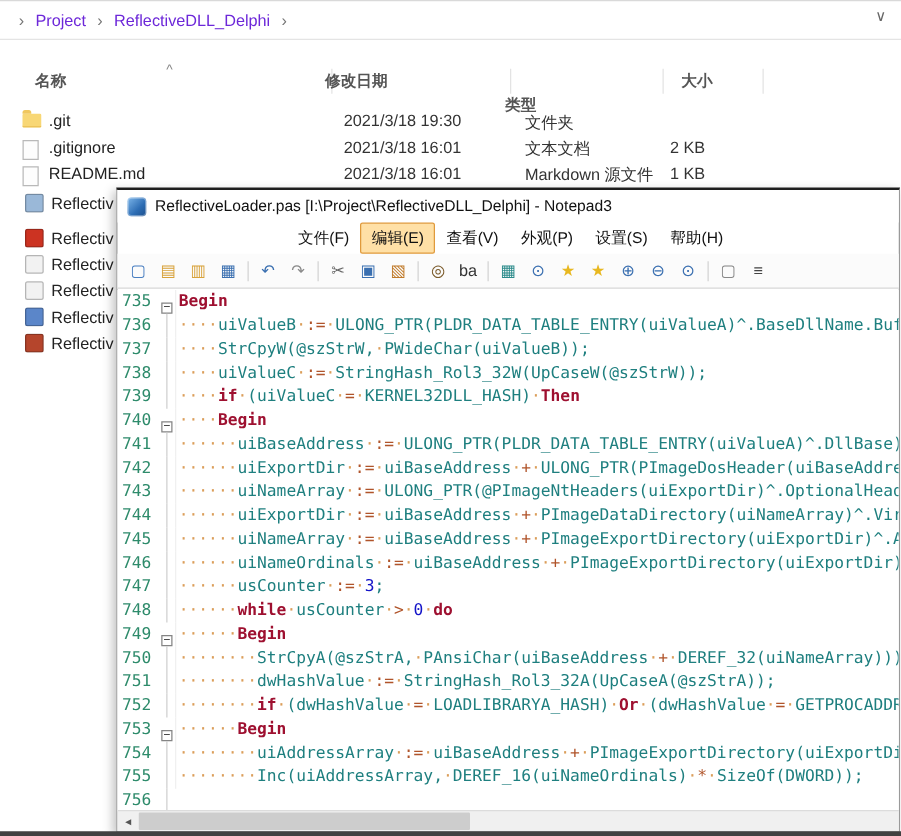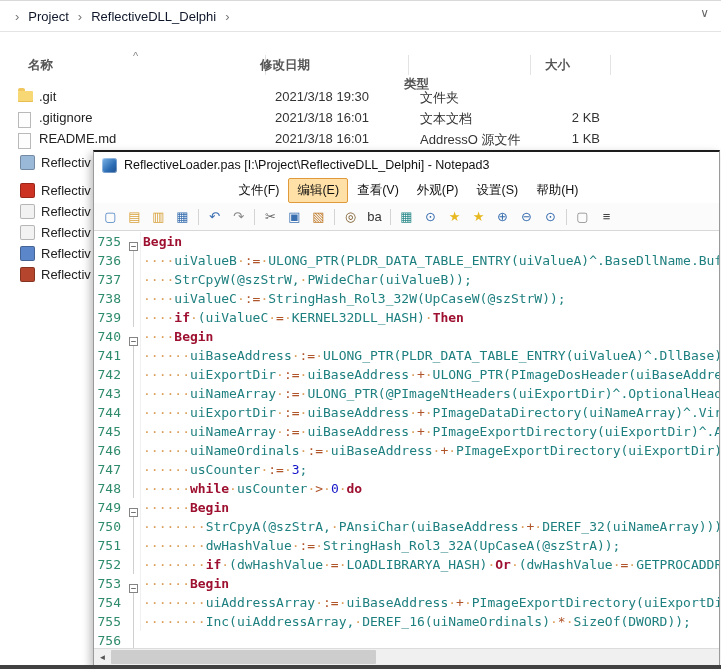--- a/index.html
+++ b/index.html
@@ -4,35 +4,35 @@
 <style>
   html,body{margin:0;padding:0;}
   body{font-family:"Liberation Sans","DejaVu Sans",sans-serif;background:#fff;}
   .screen{position:relative;width:721px;height:669px;overflow:hidden;background:#fff;}
 
   
   .crumbbar{position:absolute;top:0;left:0;right:0;height:30px;border-top:1px solid #d9d9d9;
     border-bottom:1px solid #e4e4e4;display:flex;align-items:center;padding-left:6px;
     font-size:13px;color:#333;background:#fff;}
   .crumb-sep{color:#777;margin:0 9px;font-size:13px;}
-  .crumb-item{color:#0f172a;cursor:default;}
+  .crumb-item{color:#6d28d9;cursor:default;}
   .crumb-dropdown{position:absolute;right:12px;top:6px;color:#666;font-size:12px;}
 
   .colheads{position:absolute;top:52px;left:0;right:0;height:26px;font-size:12.5px;color:#555;}
   .col-h{position:absolute;top:5px;font-weight:bold;}
   .col-name{left:28px;} .col-date{left:260px;} .col-type{left:404px;margin-top:19px;} .col-size{left:545px;}
   .col-sep{position:absolute;top:3px;width:1px;height:20px;background:#e3e3e3;}
   .sortmark{position:absolute;left:133px;top:-2px;color:#888;font-size:11px;}
 
   .filerow{position:absolute;left:0;width:721px;height:21px;font-size:13px;color:#222;}
   .fr-icon{position:absolute;left:18px;top:4px;}
   .fr-name{position:absolute;left:39px;top:2px;}
   .fr-date{position:absolute;left:275px;top:2px;color:#333;}
   .fr-type{position:absolute;left:420px;top:2px;color:#333;}
-  .fr-size{position:absolute;left:500px;top:2px;width:100px;text-align:right;color:#333;}
+  .fr-size{position:absolute;left:500px;top:2px;width:100px;text-align:center;color:#333;}
 
   .icon-folder{width:15px;height:11px;background:#f8d775;border-radius:1px;position:relative;
     box-shadow:inset 0 -1px 0 #e8bd52;}
   .icon-folder::before{content:"";position:absolute;top:-3px;left:0;width:7px;height:3px;
     background:#f0c75e;border-radius:2px 2px 0 0;}
   .icon-file{width:11px;height:14px;background:#fdfdfd;border:1px solid #b9b9b9;}
 
   .leftitem{position:absolute;left:0;width:93px;height:20px;display:flex;align-items:center;
     gap:6px;padding-left:20px;font-size:13px;color:#222;overflow:hidden;white-space:nowrap;}
   .li-icon{width:13px;height:13px;flex:none;border:1px solid rgba(0,0,0,.25);border-radius:2px;}
@@ -119,21 +119,21 @@
         <div class="fr-icon icon-file"></div>
         <span class="fr-name">.gitignore</span>
         <span class="fr-date">2021/3/18 16:01</span>
         <span class="fr-type">文本文档</span>
         <span class="fr-size">2 KB</span>
       </div>
       <div class="filerow" style="top: 129px;">
         <div class="fr-icon icon-file"></div>
         <span class="fr-name">README.md</span>
         <span class="fr-date">2021/3/18 16:01</span>
-        <span class="fr-type">AddressO 源文件</span>
+        <span class="fr-type">Markdown 源文件</span>
         <span class="fr-size">1 KB</span>
       </div>
     </div>
   <div>
       <div class="leftitem" style="top: 152px;">
         <div class="li-icon" style="background: rgb(154, 184, 216);"></div>
         <span>Reflectiv</span>
       </div>
       <div class="leftitem" style="top: 180px;">
         <div class="li-icon" style="background: rgb(204, 51, 34);"></div>

